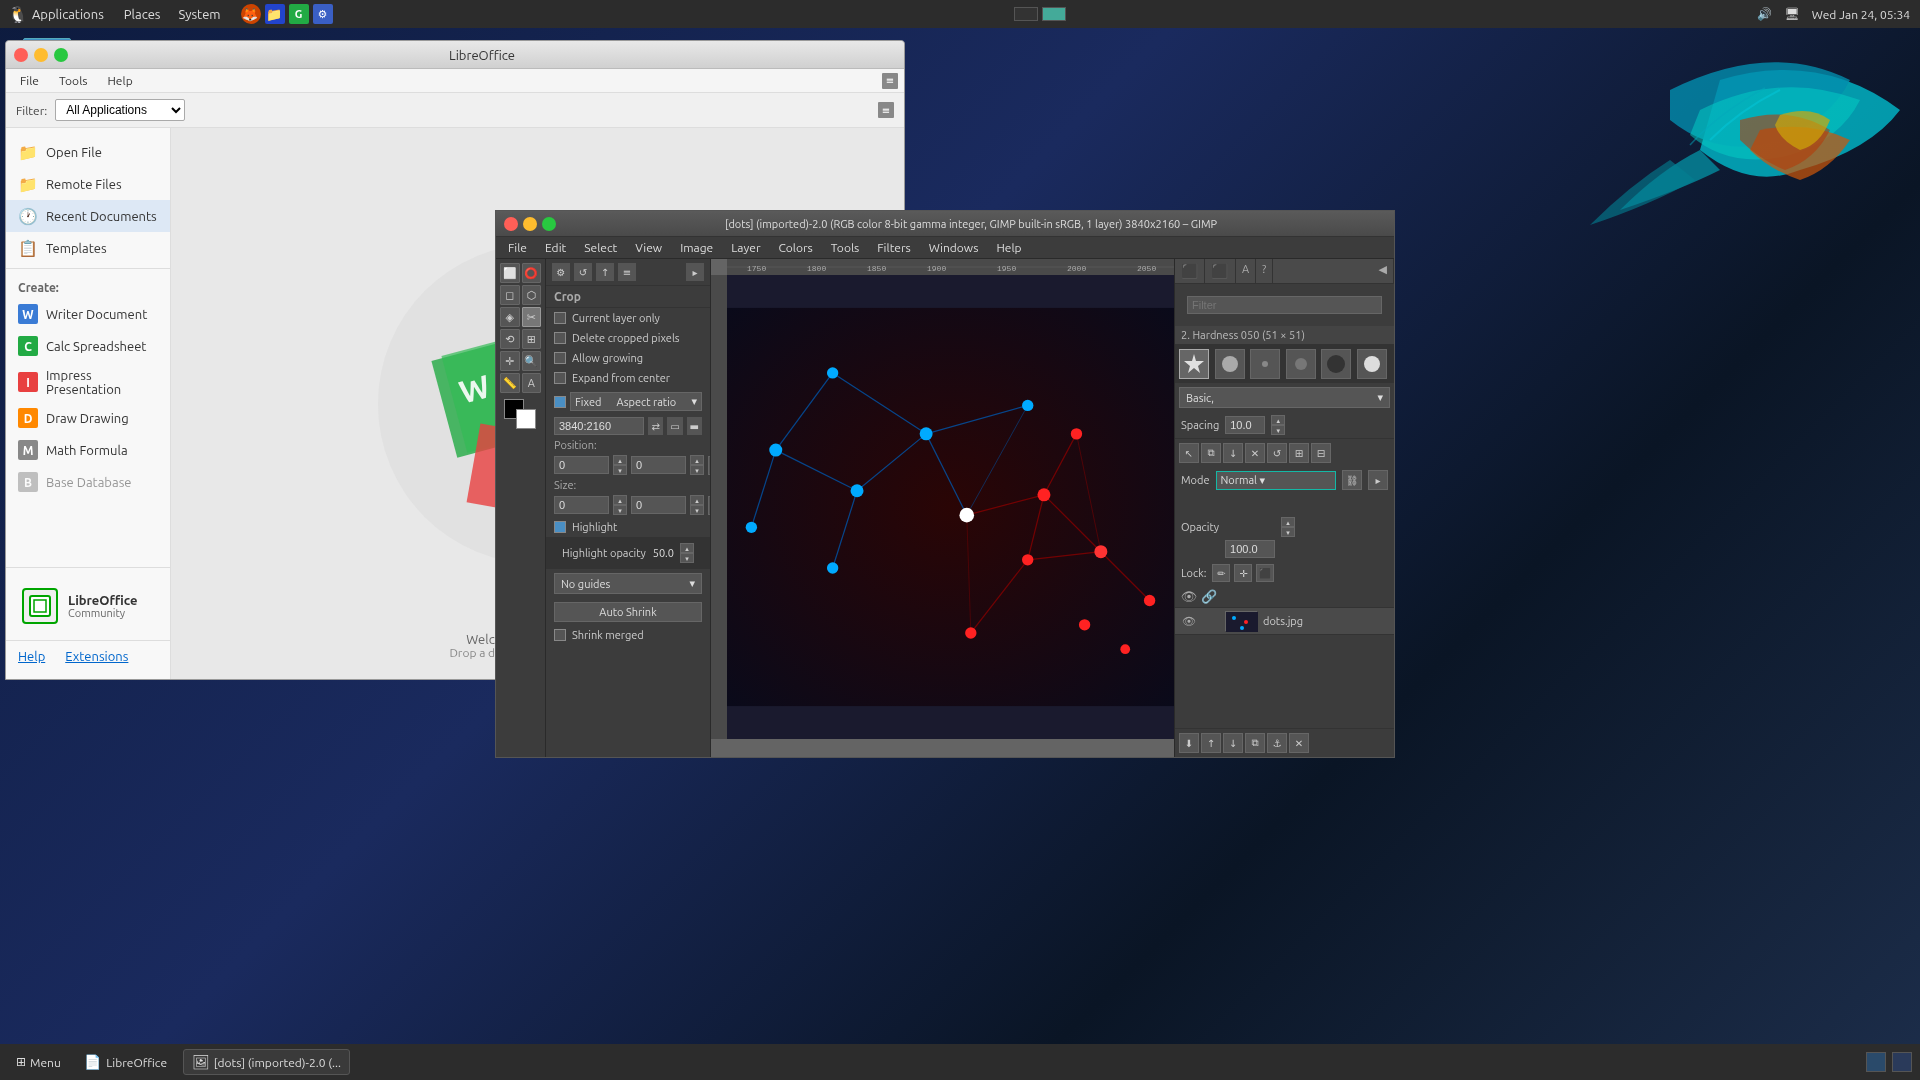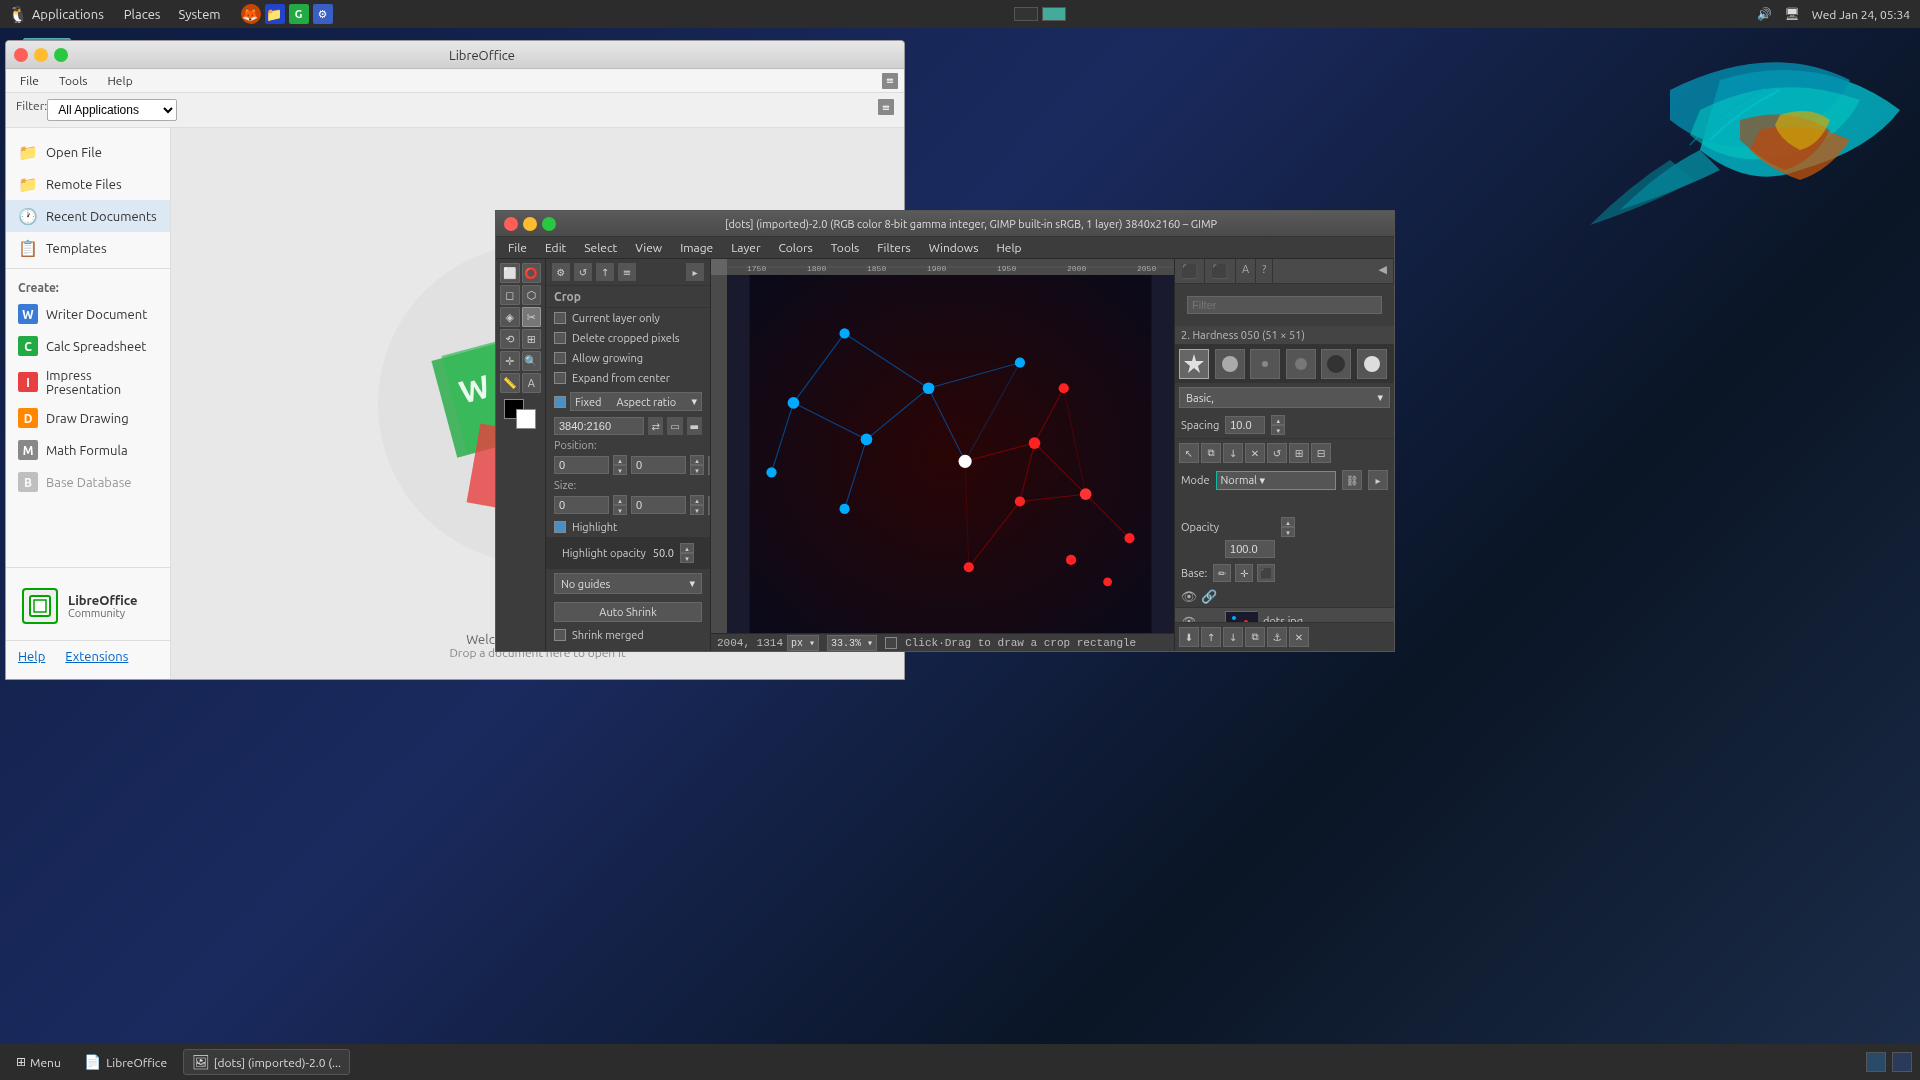--- a/index.html
+++ b/index.html
@@ -213,20 +213,22 @@
     .lo-main {
       flex: 1;
       background: #e8e8e8;
       position: relative;
       overflow: hidden;
     }
     .filter-bar {
       background: #f0f0f0;
       padding: 6px 10px;
       display: flex;
+      align-items: center;
+      gap: 8px;
       border-bottom: 1px solid #ddd;
     }
     .filter-select {
       border: 1px solid #aaa;
       background: white;
       padding: 2px 20px 2px 6px;
       font-size: 12px;
       border-radius: 2px;
     }
     .lo-logo {
@@ -259,21 +261,21 @@
       cursor: pointer;
       text-decoration: underline;
     }
 
     
     .gimp-window {
       position: absolute;
       top: 210px;
       left: 495px;
       width: 900px;
-      height: 442px;
+      height: 548px;
       background: #3c3c3c;
       border: 1px solid #555;
       display: flex;
       flex-direction: column;
       z-index: 20;
     }
     .gimp-titlebar {
       height: 26px;
       background: linear-gradient(to bottom, #5a5a5a, #4a4a4a);
       display: flex;
@@ -1265,35 +1267,20 @@
           <circle cx="390" cy="230" r="8" fill="#ff2222"></circle>
           <circle cx="430" cy="155" r="7" fill="#ff2222"></circle>
           <circle cx="460" cy="300" r="8" fill="#ff3333"></circle>
           <circle cx="370" cy="310" r="7" fill="#ff2222"></circle>
           <circle cx="520" cy="360" r="7" fill="#ff2222"></circle>
           <circle cx="300" cy="400" r="7" fill="#ff2222"></circle>
           <circle cx="440" cy="390" r="7" fill="#ff2222"></circle>
           <circle cx="490" cy="420" r="6" fill="#ff2222"></circle>
         </svg>
       </div>
-      <div class="gimp-statusbar">
-        <div class="status-coords">
-          <span>2004, 1314</span>
-          <div class="status-unit">
-            <span>px</span>
-            <span>▾</span>
-          </div>
-        </div>
-        <div class="status-zoom">
-          <span>33.3%</span>
-          <span>▾</span>
-        </div>
-        <div style="width:12px;height:12px;border:1px solid #888;background:#444;display:inline-block;"></div>
-        <div class="status-hint">Click·Drag to draw a crop rectangle</div>
-      </div>
     </div>
 
     <div class="gimp-right-panel">
 
       <div class="right-panel-tabs">
         <div class="right-tab" style="font-size:14px;">⬛</div>
         <div class="right-tab" style="font-size:14px;">⬛</div>
         <div class="right-tab">A</div>
         <div class="right-tab">?</div>
         <div style="margin-left:auto;" class="right-tab">◀</div>
@@ -1381,21 +1368,21 @@
       <div class="mode-row">
         <span>Opacity</span>
         <input class="spacing-input" value="100.0" style="width: 50px; margin-top: 44px;">
         <div class="crop-spinbtn">
           <div class="spin-up">▴</div>
           <div class="spin-dn">▾</div>
         </div>
       </div>
 
       <div class="lock-row">
-        <span>Base:</span>
+        <span>Lock:</span>
         <div class="lock-icons">
           <div class="lock-icon">✏</div>
           <div class="lock-icon">✛</div>
           <div class="lock-icon">⬛</div>
         </div>
       </div>
 
       <div class="layers-section">
 
         <div style="display:flex;gap:4px;padding:3px 6px;align-items:center;border-bottom:1px solid #333;">

